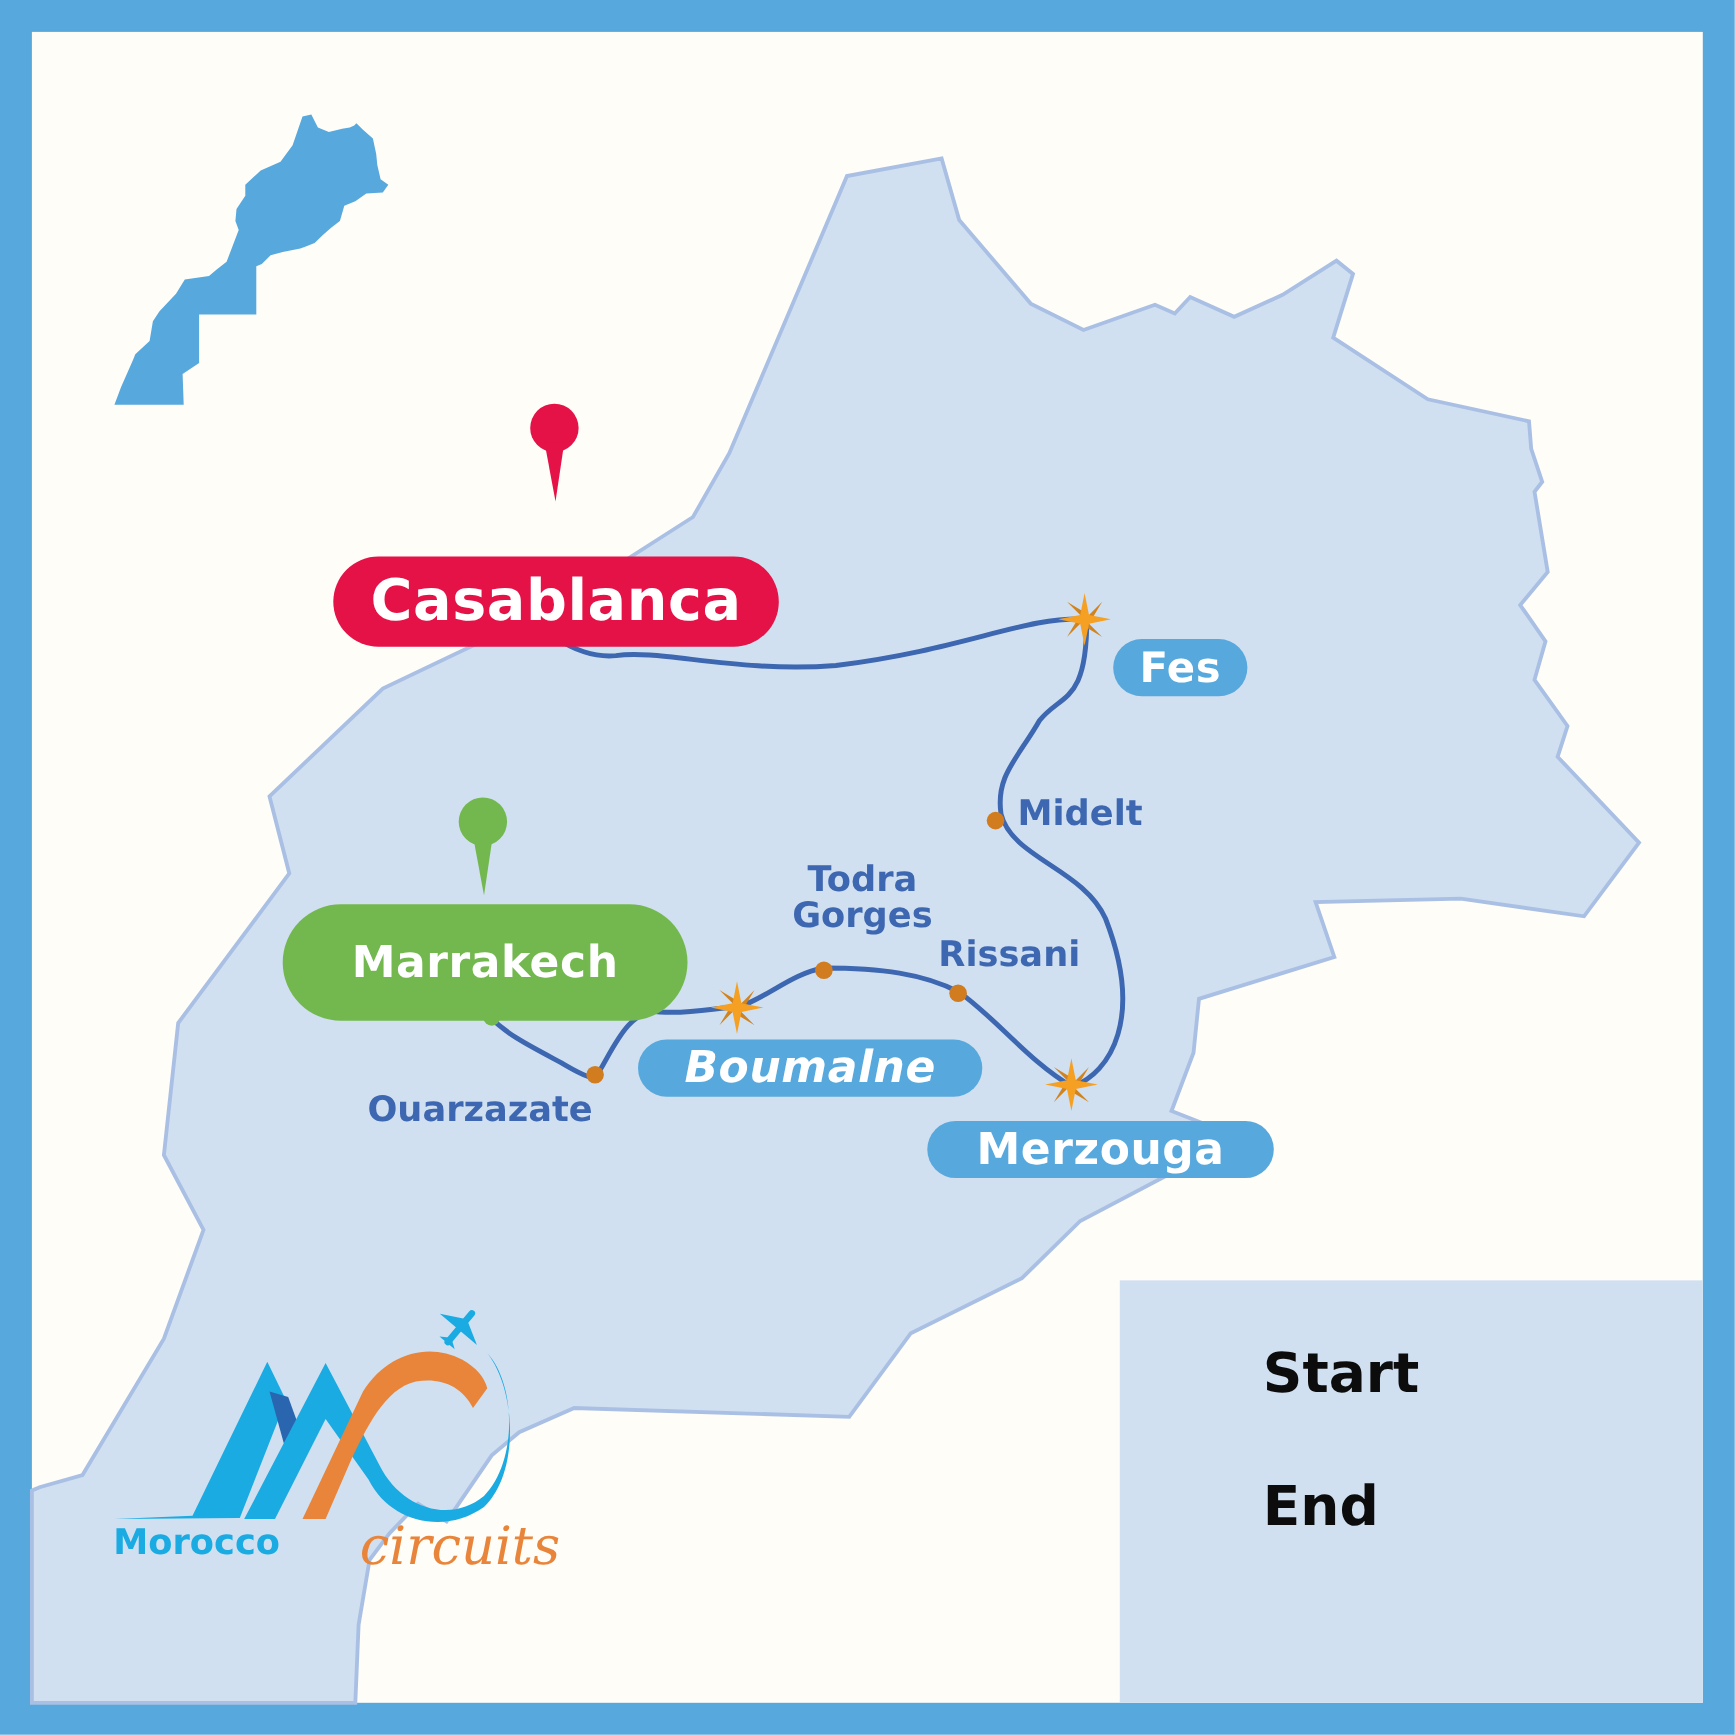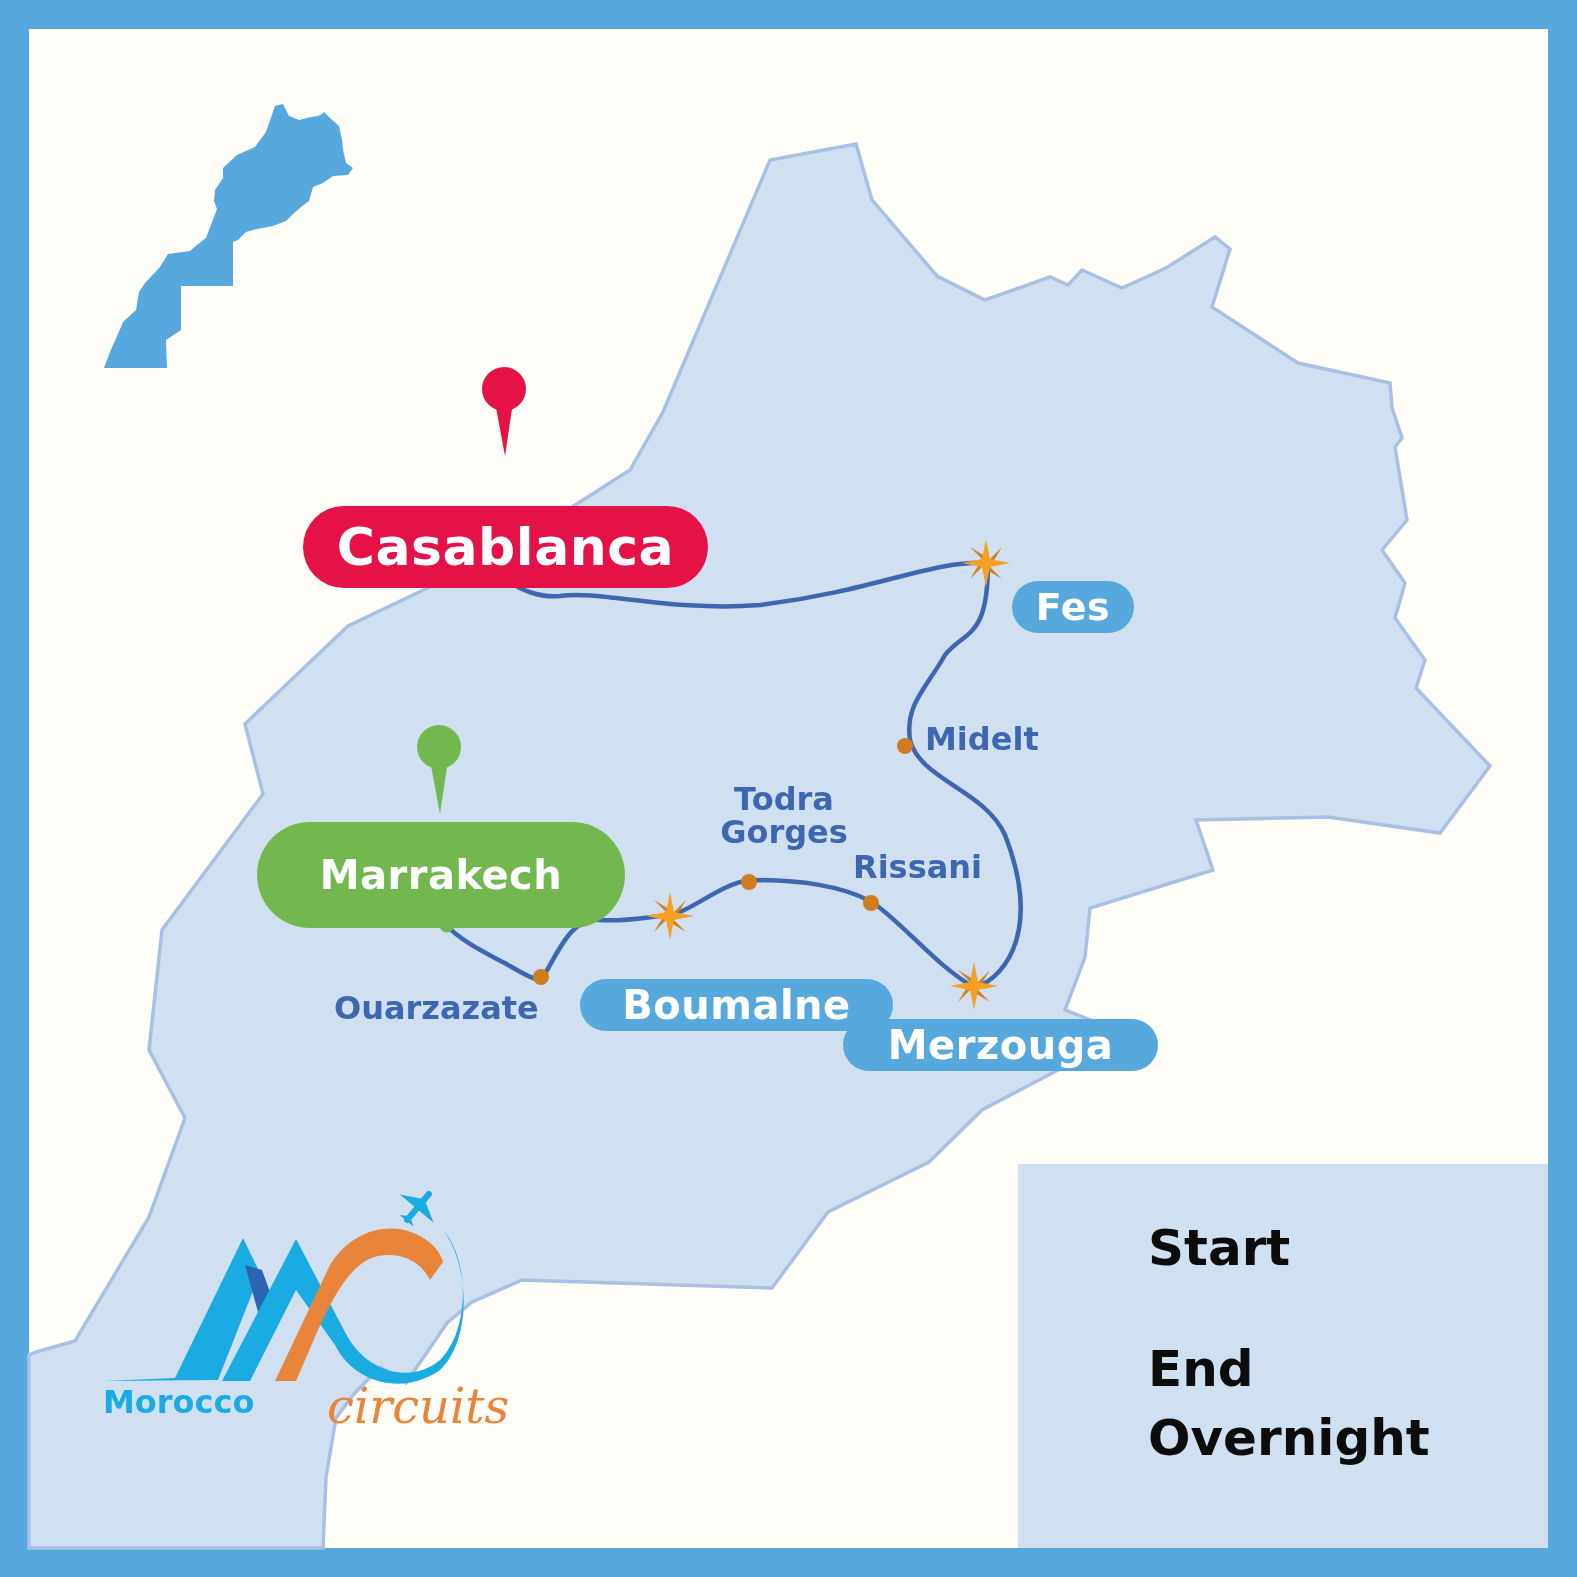--- a/index.html
+++ b/index.html
@@ -3,21 +3,21 @@
 <meta charset="utf-8">
 <style>
   html, body { margin:0; padding:0; }
   body { width:1577px; height:1577px; position:relative; overflow:hidden; background:#57a8dd; font-family:"DejaVu Sans", sans-serif; }
   .frame { position:absolute; left:29px; top:29px; width:1519px; height:1519px; background:#fefdf8; overflow:hidden; }
   svg.map { position:absolute; left:0; top:0; width:1577px; height:1577px; }
   .pill { position:absolute; border-radius:999px; color:#fff; font-weight:bold; display:flex; align-items:center; justify-content:center; white-space:nowrap; letter-spacing:0.5px; }
   .pill-casablanca { left:303px; top:466px; width:405px; height:82px; background:#e41247; font-size:52px;margin-top:40px; }
   .pill-marrakech { left:257px; top:822px; width:368px; height:106px; background:#73b84e; font-size:40px; }
   .pill-fes { left:1012px; top:537px; width:122px; height:52px; background:#57a8dd; font-size:38px;margin-top:44px; }
-  .pill-boumalne { left:580px; top:979px; width:313px; height:52px; background:#57a8dd; font-size:40px; }
+  .pill-boumalne { left:580px; top:945px; width:313px; height:52px; background:#57a8dd; font-size:40px;font-style:italic; }
   .pill-merzouga { left:843px; top:1019px; width:315px; height:52px; background:#57a8dd; font-size:40px; }
   .stop-label { position:absolute; color:#3d67b0; font-weight:bold; font-size:32px; line-height:33px; text-align:center; white-space:nowrap; }
   .lbl-midelt { left:925px; top:723px; }
   .lbl-todra { left:714px; top:783px; width:140px;text-align:center; }
   .lbl-rissani { left:853px; top:851px;text-align:right; }
   .lbl-ouarzazate { left:334px; top:992px; }
   .legend { position:absolute; left:1018px; top:1164px; width:530px; height:384px; background:#d0e0f1; }
   .legend-item { position:absolute; left:130px; font-weight:bold; font-size:50px; color:#0c0c0c; }
   .logo-text { position:absolute; top:1383px; font-size:32px; font-weight:bold; }
   .logo-morocco { left:103px; color:#1aabe2; letter-spacing:0px; }
@@ -114,17 +114,16 @@
 <div class="stop-label lbl-todra">
   <div>Todra</div>
   <div>Gorges</div>
 </div>
 <div class="stop-label lbl-rissani">Rissani</div>
 <div class="stop-label lbl-ouarzazate">Ouarzazate</div>
 
 <div class="legend">
   <div class="legend-item" style="top:55px;">Start</div>
   <div class="legend-item" style="top:150px;margin-top:26px;">End</div>
-  <div class="legend-item" style="top:245px;">Overnight</div>
 </div>
 
 <div class="logo-text logo-morocco">Morocco</div>
 <div class="logo-text logo-circuits">circuits</div>
 
 </body></html>

